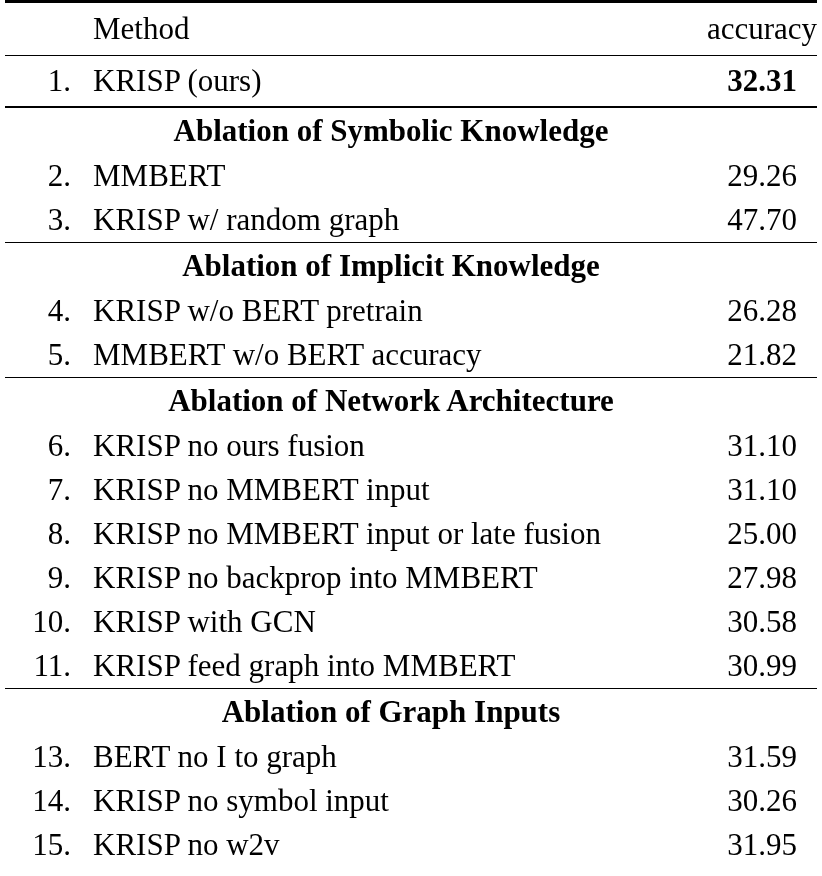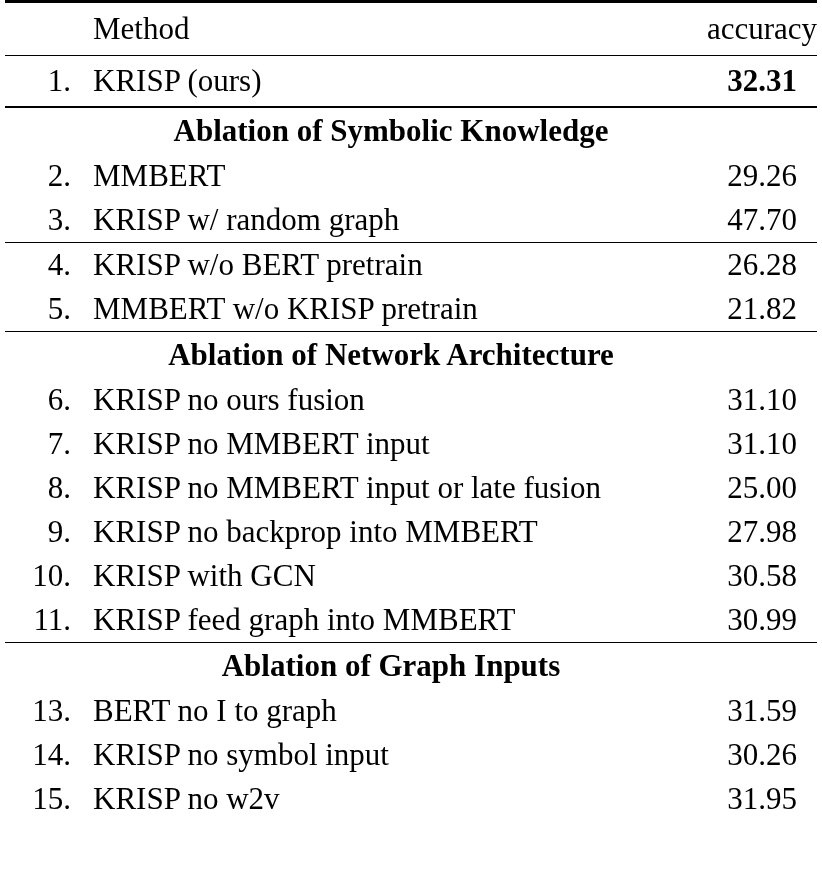--- a/index.html
+++ b/index.html
@@ -147,28 +147,31 @@
           <td class="acc">29.26</td>
         </tr>
         <tr class="data-row">
           <td class="num">3.</td>
           <td class="method">KRISP w/ random graph</td>
           <td class="acc">47.70</td>
         </tr>
         <tr class="rule-mid">
           <td colspan="3"></td>
         </tr>
+        <tr class="section-row">
+          <td class="section" colspan="3">Ablation of Implicit Knowledge</td>
+        </tr>
         <tr class="data-row">
           <td class="num">4.</td>
           <td class="method">KRISP w/o BERT pretrain</td>
           <td class="acc">26.28</td>
         </tr>
         <tr class="data-row">
           <td class="num">5.</td>
-          <td class="method">MMBERT w/o KRISP pretrain</td>
+          <td class="method">MMBERT w/o BERT accuracy</td>
           <td class="acc">21.82</td>
         </tr>
         <tr class="rule-mid">
           <td colspan="3"></td>
         </tr>
         <tr class="section-row">
           <td class="section" colspan="3">Ablation of Network Architecture</td>
         </tr>
         <tr class="data-row">
           <td class="num">6.</td>

